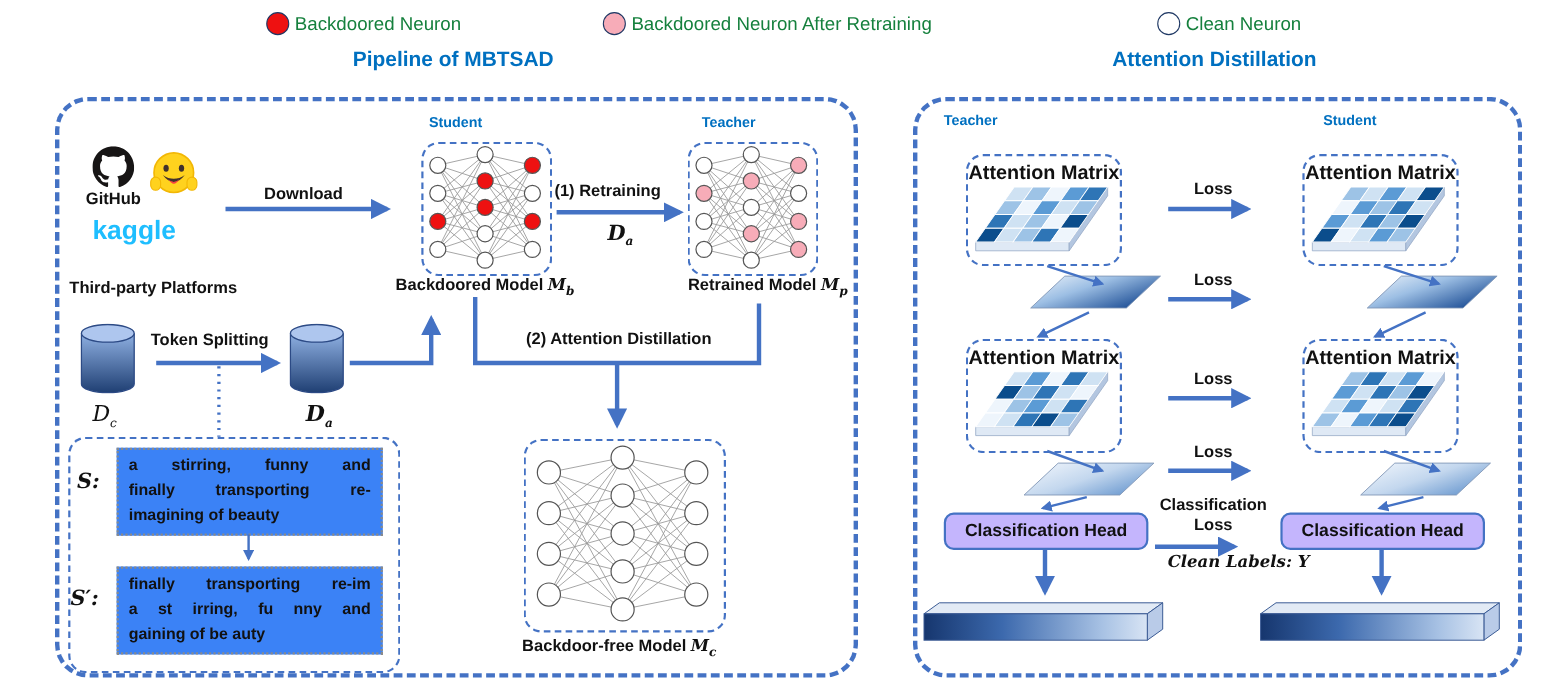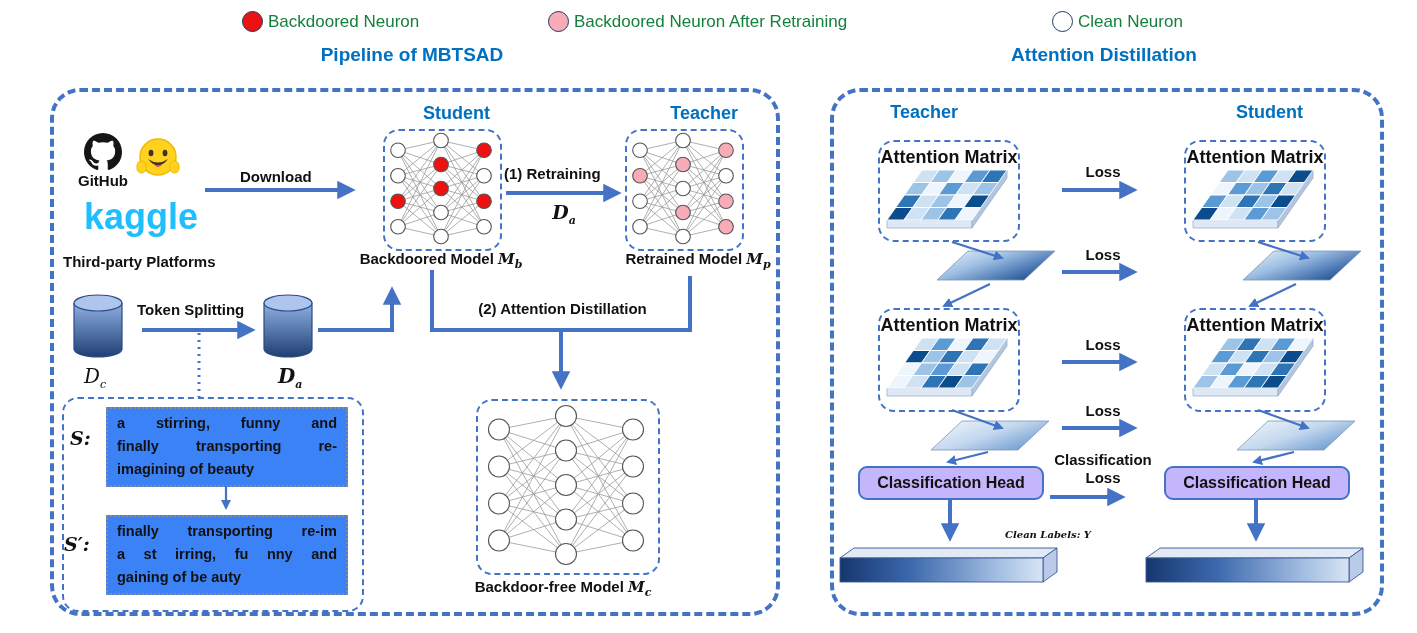--- a/index.html
+++ b/index.html
@@ -3,33 +3,33 @@
 <meta charset="utf-8">
 <style>
   html,body{margin:0;padding:0;background:#fff;}
   .stage{position:relative;width:1417px;height:633px;background:#fff;overflow:hidden;
          font-family:"Liberation Sans",sans-serif;color:#111;}
   .abs{position:absolute;}
   .panel{position:absolute;border:4px dashed #4472C4;border-radius:30px;}
   .dashbox{position:absolute;border:2.5px dashed #4472C4;border-radius:16px;}
   .dotbox{position:absolute;border:2px dotted #8a8a8a;background:#3b82f6;}
   .ptitle{position:absolute;font-weight:bold;font-size:19px;color:#0070C0;text-align:center;}
-  .hdr{position:absolute;font-weight:bold;font-size:18px;color:#0070C0;text-align:right;}
+  .hdr{position:absolute;font-weight:bold;font-size:13px;color:#0070C0;text-align:left;}
   .lbl{position:absolute;font-weight:bold;font-size:15px;color:#111;}
   .cap{position:absolute;font-weight:bold;font-size:15px;color:#111;text-align:center;white-space:nowrap;}
   .math{font-family:"DejaVu Serif","Liberation Serif",serif;font-style:italic;}
   .math sub{font-size:11px;}
   .amlabel{font-weight:bold;font-size:18px;text-align:center;margin-top:5px;}
   .chead{position:absolute;border:2px solid #4472C4;border-radius:9px;background:#c4b5fd;
          font-weight:bold;font-size:16px;text-align:center;line-height:30px;}
   .stext{font-weight:bold;font-size:14.5px;line-height:1.6;padding:3px 9px;color:#111;}
   .stext div{text-align:justify;text-align-last:justify;}
   .stext div:last-child{text-align:left;text-align-last:left;}
   .slabel{position:absolute;font-weight:bold;font-size:19px;font-family:"DejaVu Serif","Liberation Serif",serif;font-style:italic;}
-  .kaggle{position:absolute;font-weight:bold;font-size:36px;letter-spacing:0px;color:#1EBEFF;}
+  .kaggle{position:absolute;font-weight:bold;font-size:24px;letter-spacing:0px;color:#1EBEFF;}
   .legend-dot{position:absolute;width:19px;height:19px;border-radius:50%;border:1.4px solid #1f3864;}
   .legend-lbl{position:absolute;font-size:17px;color:#15803d;text-align:center;}
   svg{display:block;}
 </style>
 </head>
 <body>
 
 <div class="stage">
 
   <svg width="0" height="0" style="position:absolute">
@@ -446,21 +446,21 @@
 
   <div class="cap" style="left:1053px;top:163px;width:100px;">Loss</div>
   <div class="cap" style="left:1053px;top:246px;width:100px;">Loss</div>
   <div class="cap" style="left:1053px;top:336px;width:100px;">Loss</div>
   <div class="cap" style="left:1053px;top:402px;width:100px;">Loss</div>
 
   <div class="chead" style="left:858px;top:466px;width:182px;height:30px;">Classification Head</div>
   <div class="chead" style="left:1164px;top:466px;width:182px;height:30px;">Classification Head</div>
   <div class="cap" style="left:1028px;top:451px;width:150px;">Classification</div>
   <div class="cap" style="left:1028px;top:469px;width:150px;">Loss</div>
-  <div class="cap math" style="left:958px;top:501px;width:180px;font-size:10px;margin-top:28px;">Clean Labels: Y</div>
+  <div class="cap math" style="left:1036px;top:501px;width:180px;font-size:15px;">Clean Labels: Y</div>
 
   <svg class="abs" style="left:838px;top:545px;" width="222" height="40" viewBox="0 0 222 40">
     <polygon points="2,13 16,3 219,3 205,13" fill="#e2eaf5" stroke="#3a5a94" stroke-width="0.9"></polygon>
     <polygon points="205,13 219,3 219,27 205,37" fill="#b9cbe8" stroke="#3a5a94" stroke-width="0.9"></polygon>
     <rect x="2" y="13" width="203" height="24" fill="url(#barG)" stroke="#3a5a94" stroke-width="0.9"></rect>
     </svg>
   <svg class="abs" style="left:1144px;top:545px;" width="222" height="40" viewBox="0 0 222 40">
     <polygon points="2,13 16,3 219,3 205,13" fill="#e2eaf5" stroke="#3a5a94" stroke-width="0.9"></polygon>
     <polygon points="205,13 219,3 219,27 205,37" fill="#b9cbe8" stroke="#3a5a94" stroke-width="0.9"></polygon>
     <rect x="2" y="13" width="203" height="24" fill="url(#barG)" stroke="#3a5a94" stroke-width="0.9"></rect>

